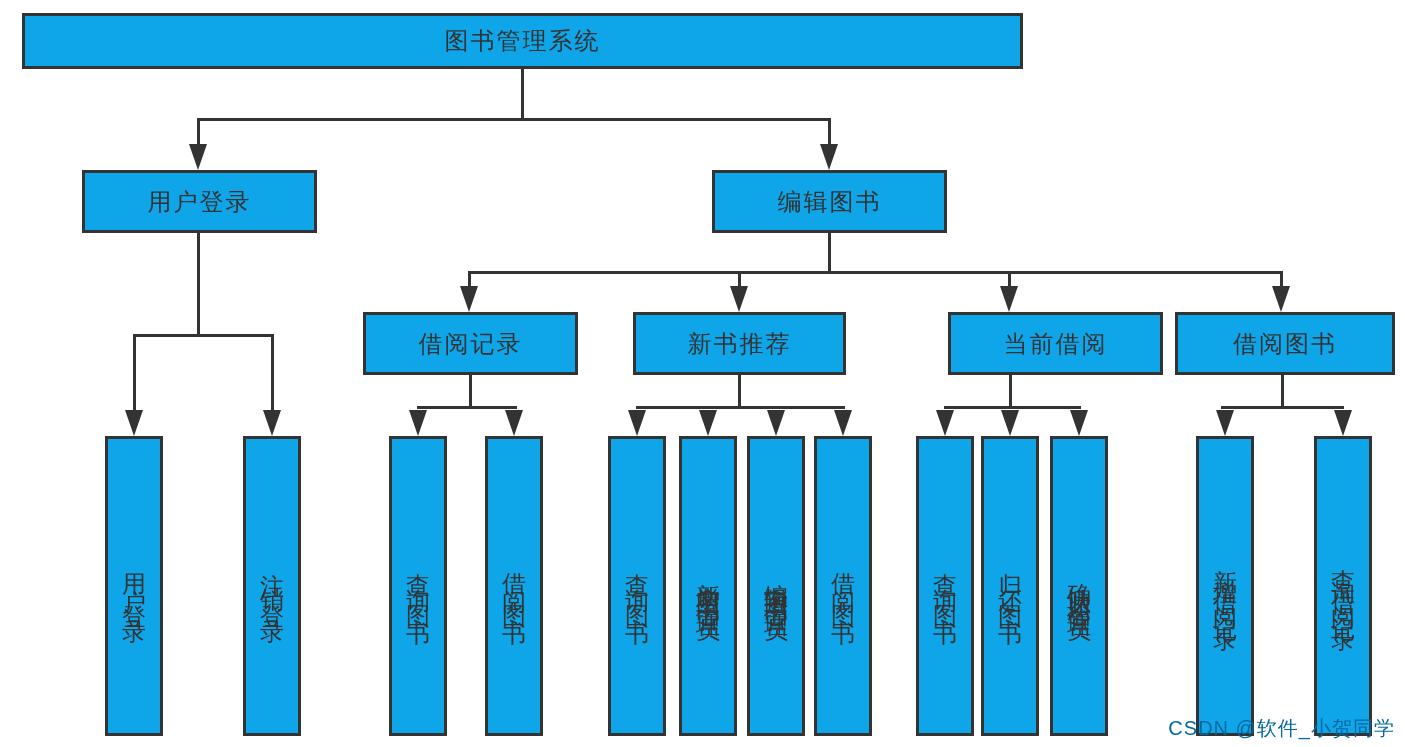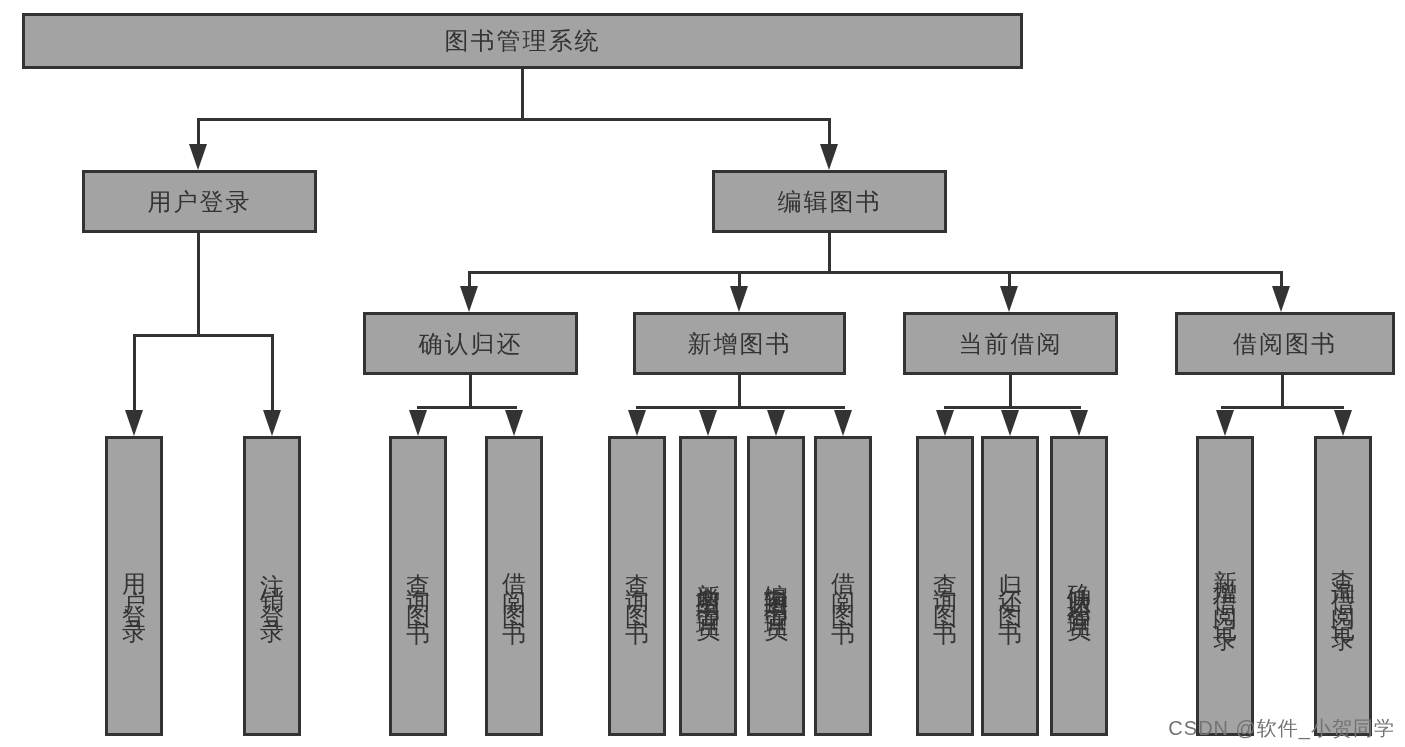--- a/index.html
+++ b/index.html
@@ -1,54 +1,54 @@
 <!DOCTYPE html>
 <html><head>
 <meta charset="utf-8">
 <style>
   html,body{margin:0;padding:0;background:#fff;}
   #stage{
     position:relative;width:1405px;height:747px;background:#fff;overflow:hidden;
     font-family:"Liberation Sans","DejaVu Sans",sans-serif;color:#333;
   }
   .node{
-    position:absolute;box-sizing:border-box;border:3px solid #333;background:#a3a3a3;
+    position:absolute;box-sizing:border-box;border:3px solid #333;background:#0ea5e9;
     display:flex;align-items:center;justify-content:center;
     font-size:24px;color:#333;letter-spacing:2px;white-space:nowrap;
   }
   .leaf{
     writing-mode:vertical-rl;text-orientation:mixed;
     font-size:24px;letter-spacing:14px;white-space:normal;
   }
   .hline,.vline{position:absolute;background:#333;}
   .hline{height:3px;}
   .vline{width:3px;}
   .arrow{
     position:absolute;width:0;height:0;
     border-left:9px solid transparent;border-right:9px solid transparent;
     border-top:26px solid #333;
   }
   .watermark{
     position:absolute;right:10px;bottom:5px;
-    font-size:20px;color:#737373;letter-spacing:1px;
+    font-size:20px;color:#0369a1;letter-spacing:1px;
   }
 </style>
 </head>
 <body>
 
 <div id="stage">
 
   <div class="node" style="left:22px;top:13px;width:1001px;height:56px;">图书管理系统</div>
 
   <div class="node" style="left:82px;top:170px;width:235px;height:63px;">用户登录</div>
   <div class="node" style="left:712px;top:170px;width:235px;height:63px;">编辑图书</div>
 
-  <div class="node" style="left:363px;top:312px;width:215px;height:63px;">确认归还</div>
-  <div class="node" style="left:633px;top:312px;width:213px;height:63px;">新增图书</div>
-  <div class="node" style="left:903px;top:312px;width:215px;height:63px;">当前借阅</div>
+  <div class="node" style="left:363px;top:312px;width:215px;height:63px;">借阅记录</div>
+  <div class="node" style="left:633px;top:312px;width:213px;height:63px;">新书推荐</div>
+  <div class="node" style="left:948px;top:312px;width:215px;height:63px;">当前借阅</div>
   <div class="node" style="left:1175px;top:312px;width:220px;height:63px;">借阅图书</div>
 
   <div class="node leaf" style="left: 105px; top: 436px; width: 58px; height: 300px; letter-spacing: 16px;">用户登录</div>
   <div class="node leaf" style="left: 243px; top: 436px; width: 58px; height: 300px; letter-spacing: 16px;">注销登录</div>
 
   <div class="node leaf" style="left: 389px; top: 436px; width: 58px; height: 300px; letter-spacing: 16px;">查询图书</div>
   <div class="node leaf" style="left: 485px; top: 436px; width: 58px; height: 300px; letter-spacing: 16px;">借阅图书</div>
 
   <div class="node leaf" style="left: 608px; top: 436px; width: 58px; height: 300px; letter-spacing: 16px;">查询图书</div>
   <div class="node leaf" style="left: 679px; top: 436px; width: 58px; height: 300px; letter-spacing: 5px;">新增图书（管理员）</div>

